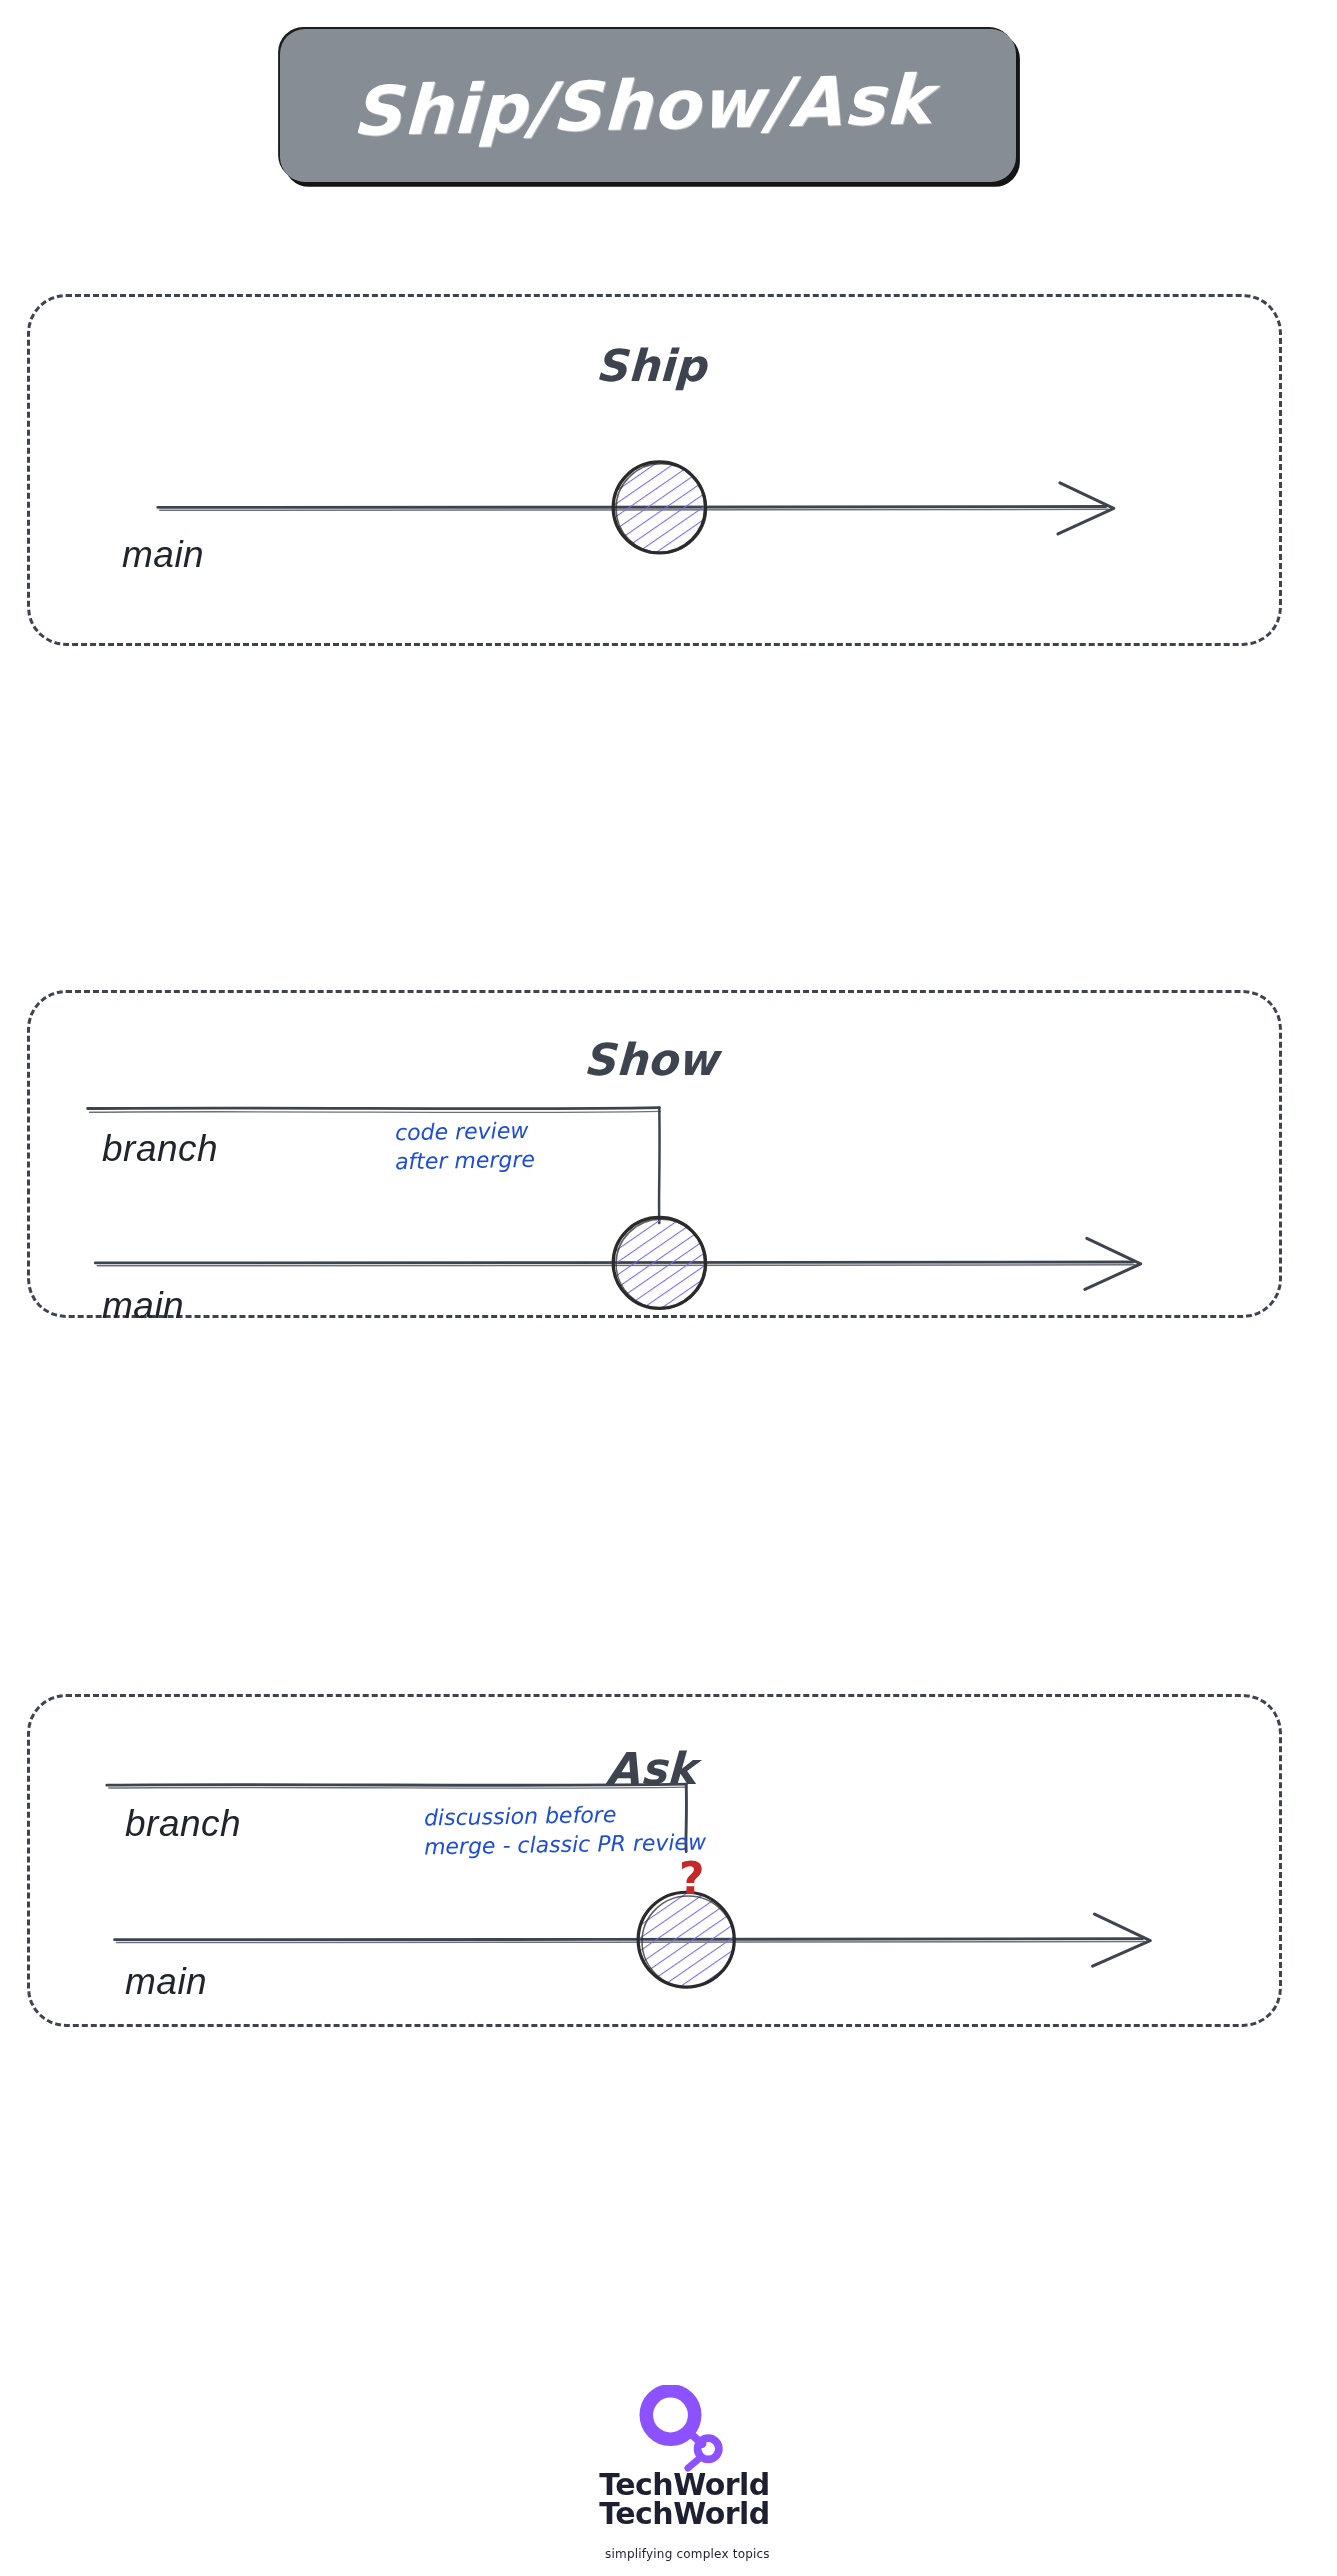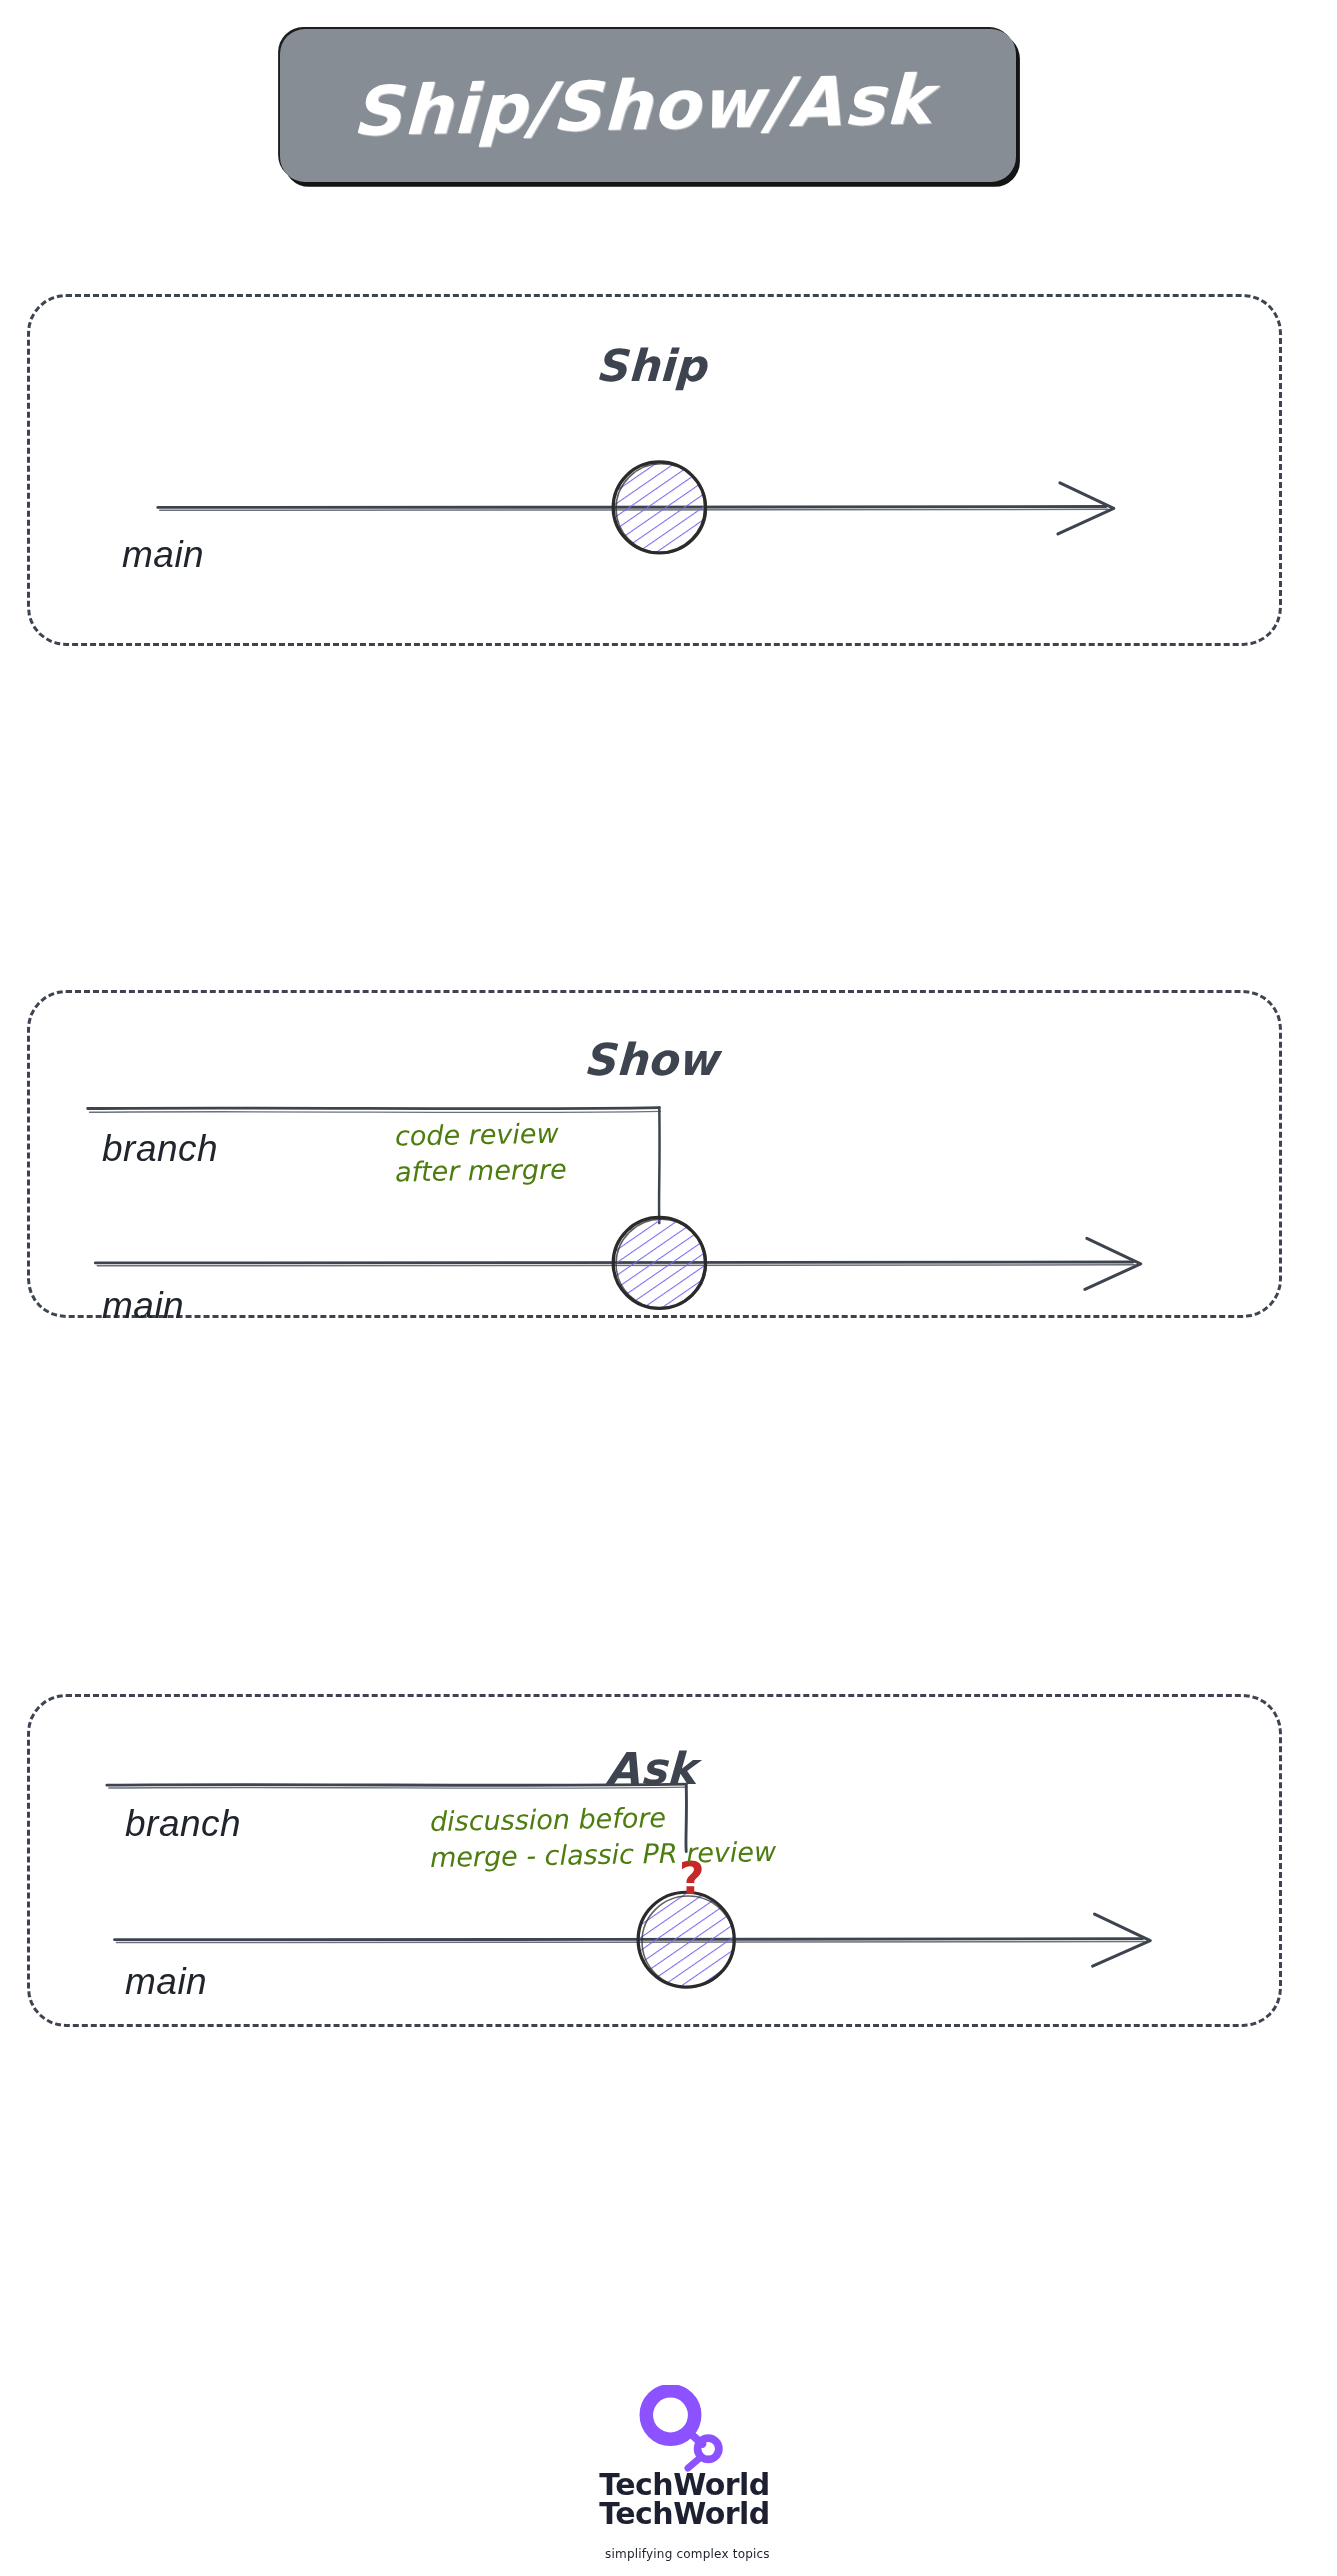--- a/index.html
+++ b/index.html
@@ -85,22 +85,22 @@
     color: #20242c;
     font-size: 37px;
     font-family: Liberation Sans, sans-serif;
     font-style: italic;
     letter-spacing: 0.5px;
     white-space: nowrap;
   }
 
   .annotation {
     position: absolute;
-    color: #4d7c0f;
-    font-size: 27px;
+    color: #1d4ed8;
+    font-size: 22px;
     line-height: 1.32;
     font-family: "DejaVu Sans", sans-serif;
     font-style: italic;
     white-space: nowrap;
   }
   .annotation div { transform: rotate(-1deg); }
 
   .question-mark {
     position: absolute;
     color: #c62828;
@@ -243,21 +243,21 @@
       <circle cx="685" cy="258" r="48" fill="none" stroke="#2b2b2b" stroke-width="1.6" opacity="0.75"></circle>
     </g>
   </svg>
 
   <div class="branch-label" style="left:95px; top:106px;">branch</div>
 
   <div class="branch-label" style="left:95px; top:264px;">main</div>
 
   <div class="question-mark" style="left:649px; top:156px;">?</div>
 
-  <div class="annotation" style="left:394px; top:104px;margin-left:6px;">
+  <div class="annotation" style="left:394px; top:104px;">
     <div>discussion before</div>
     <div>merge - classic PR review</div>
   </div>
 </div>
 
 <div class="footer-logo">
   <svg class="logo-mark" viewBox="0 0 130 92">
     <circle cx="50" cy="31" r="25" fill="none" stroke="#8c52ff" stroke-width="14"></circle>
     <line x1="68" y1="48" x2="83" y2="61" stroke="#8c52ff" stroke-width="8" stroke-linecap="round"></line>
     <circle cx="89" cy="66" r="11" fill="none" stroke="#8c52ff" stroke-width="8"></circle>

